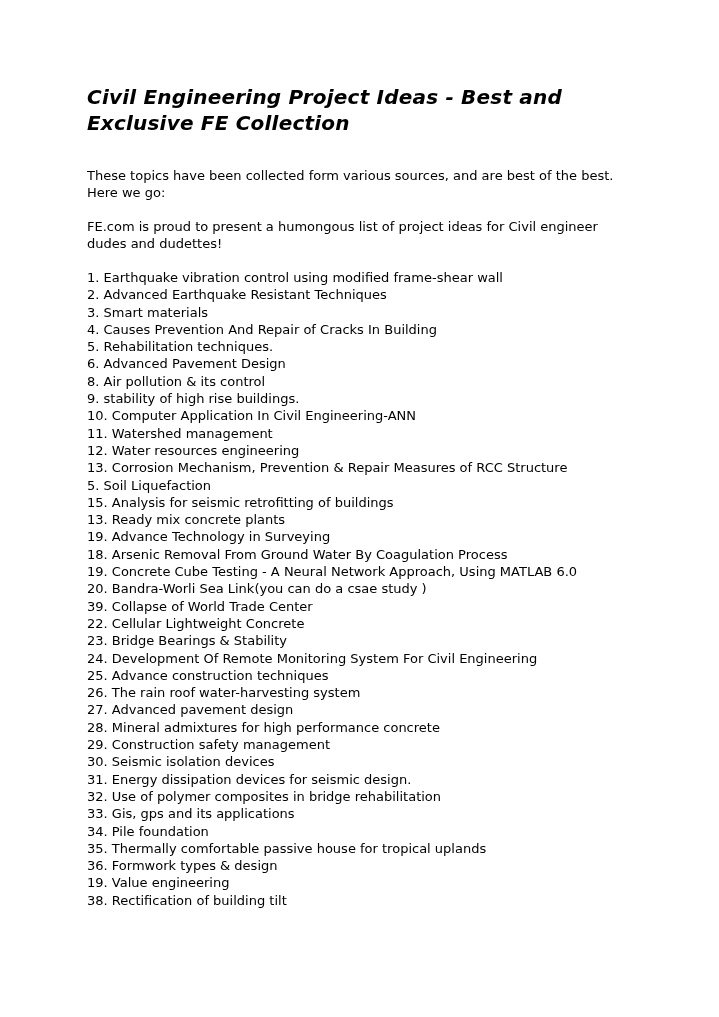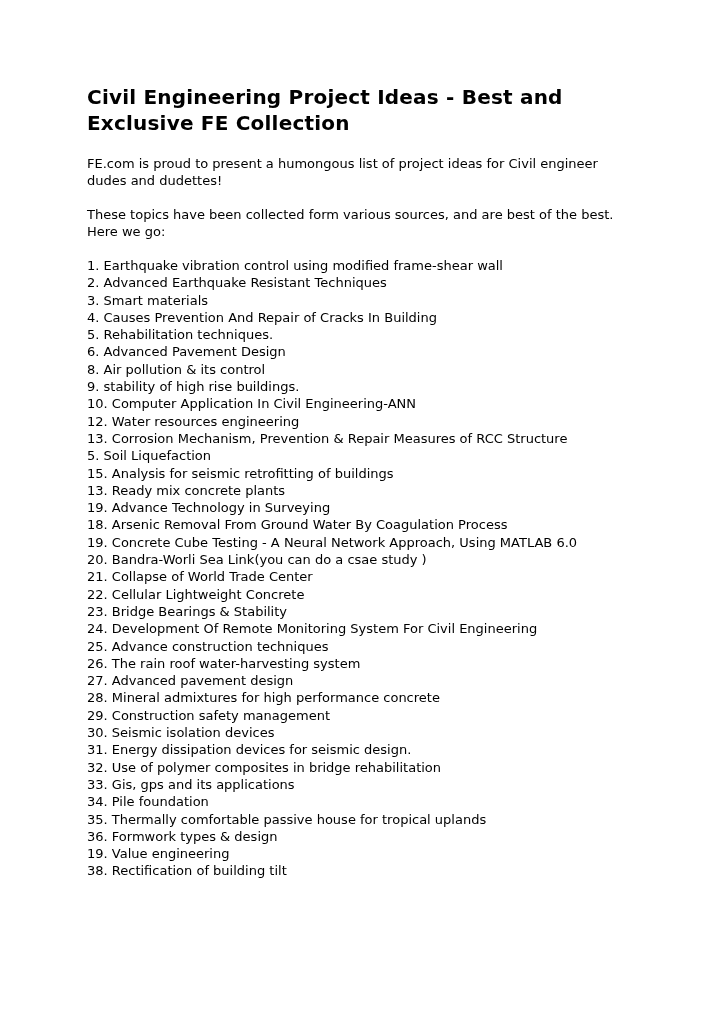--- a/index.html
+++ b/index.html
@@ -19,22 +19,23 @@
     box-sizing: border-box;
     background: #ffffff;
     padding: 84px 84px 0 87px;
     overflow: hidden;
   }
   .doc-title {
     font-size: 20px;
     font-weight: bold;
     line-height: 26px;
     letter-spacing: 0.2px;
-    margin: 0 0 19px 0;
+    margin: 0 0 31px 0;
     max-width: 540px;
+    font-style: italic;
   }
   .para {
     font-size: 13px;
     line-height: 17px;
     margin: 0 0 17px 0;
     max-width: 548px;
   }
   .list {
     font-size: 13px;
     line-height: 17.3px;
@@ -44,44 +45,45 @@
     margin: 0;
     padding: 0;
   }
 </style>
 </head>
 <body>
 
 <div class="page">
   <h1 class="doc-title">Civil Engineering Project Ideas - Best and Exclusive FE Collection</h1>
 
+  <p class="para">These topics have been collected form various sources, and are best of the best. Here we go:</p>
+
   <p class="para">FE.com is proud to present a humongous list of project ideas for Civil engineer dudes and dudettes!</p>
-
-  <p class="para">These topics have been collected form various sources, and are best of the best. Here we go:</p>
 
   <div class="list" id="project-list">
       <div class="list-item">1. Earthquake vibration control using modified frame-shear wall</div>
       <div class="list-item">2. Advanced Earthquake Resistant Techniques</div>
       <div class="list-item">3. Smart materials</div>
       <div class="list-item">4. Causes Prevention And Repair of Cracks In Building</div>
       <div class="list-item">5. Rehabilitation techniques.</div>
       <div class="list-item">6. Advanced Pavement Design</div>
       <div class="list-item">8. Air pollution &amp; its control</div>
       <div class="list-item">9. stability of high rise buildings.</div>
       <div class="list-item">10. Computer Application In Civil Engineering-ANN</div>
+      <div class="list-item">11. Watershed management</div>
       <div class="list-item">12. Water resources engineering</div>
       <div class="list-item">13. Corrosion Mechanism, Prevention &amp; Repair Measures of RCC Structure</div>
       <div class="list-item">5. Soil Liquefaction</div>
       <div class="list-item">15. Analysis for seismic retrofitting of buildings</div>
       <div class="list-item">13. Ready mix concrete plants</div>
       <div class="list-item">19. Advance Technology in Surveying</div>
       <div class="list-item">18. Arsenic Removal From Ground Water By Coagulation Process</div>
       <div class="list-item">19. Concrete Cube Testing - A Neural Network Approach, Using MATLAB 6.0</div>
       <div class="list-item">20. Bandra-Worli Sea Link(you can do a csae study )</div>
-      <div class="list-item">21. Collapse of World Trade Center</div>
+      <div class="list-item">39. Collapse of World Trade Center</div>
       <div class="list-item">22. Cellular Lightweight Concrete</div>
       <div class="list-item">23. Bridge Bearings &amp; Stability</div>
       <div class="list-item">24. Development Of Remote Monitoring System For Civil Engineering</div>
       <div class="list-item">25. Advance construction techniques</div>
       <div class="list-item">26. The rain roof water-harvesting system</div>
       <div class="list-item">27. Advanced pavement design</div>
       <div class="list-item">28. Mineral admixtures for high performance concrete</div>
       <div class="list-item">29. Construction safety management</div>
       <div class="list-item">30. Seismic isolation devices</div>
       <div class="list-item">31. Energy dissipation devices for seismic design.</div>

